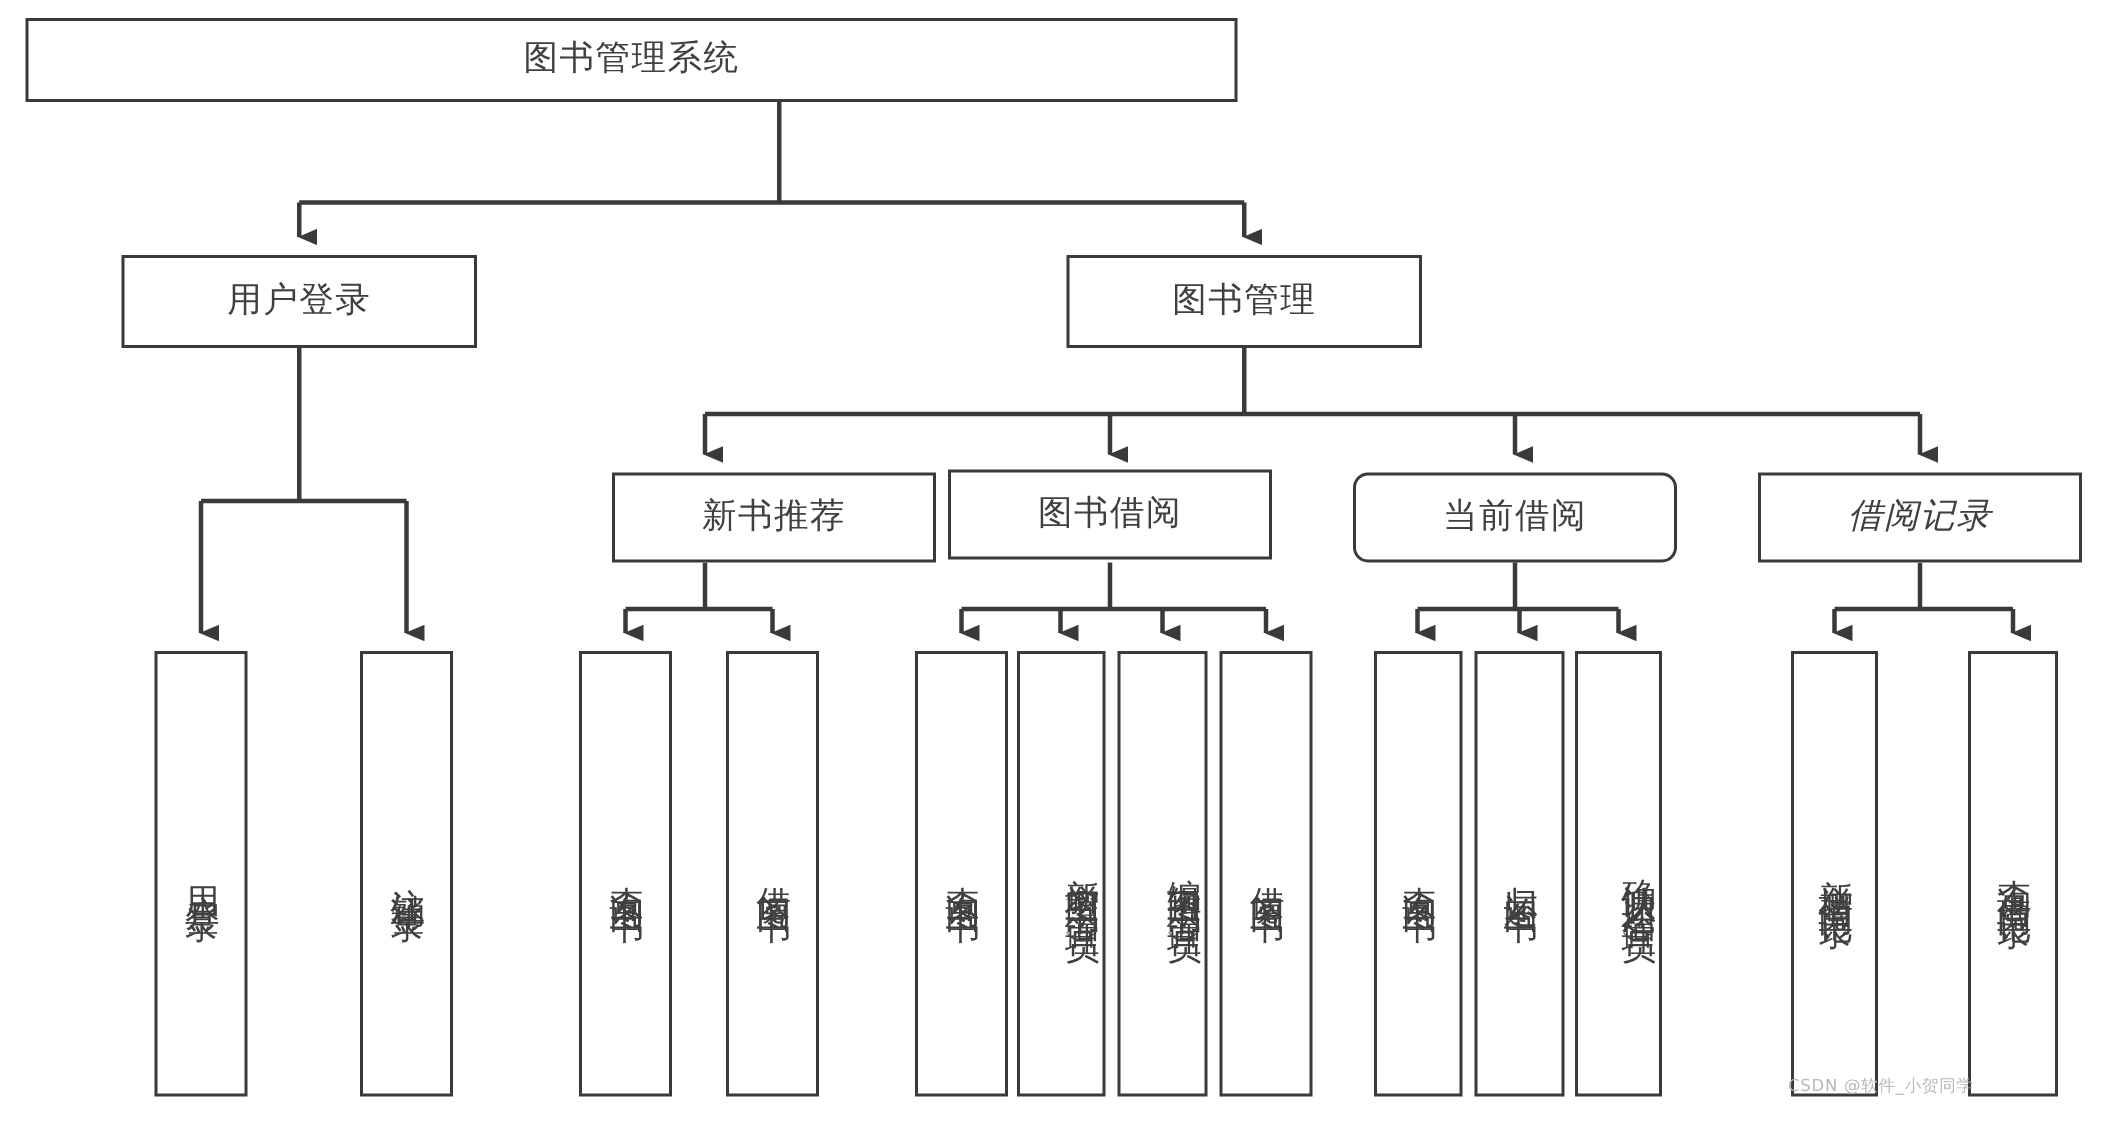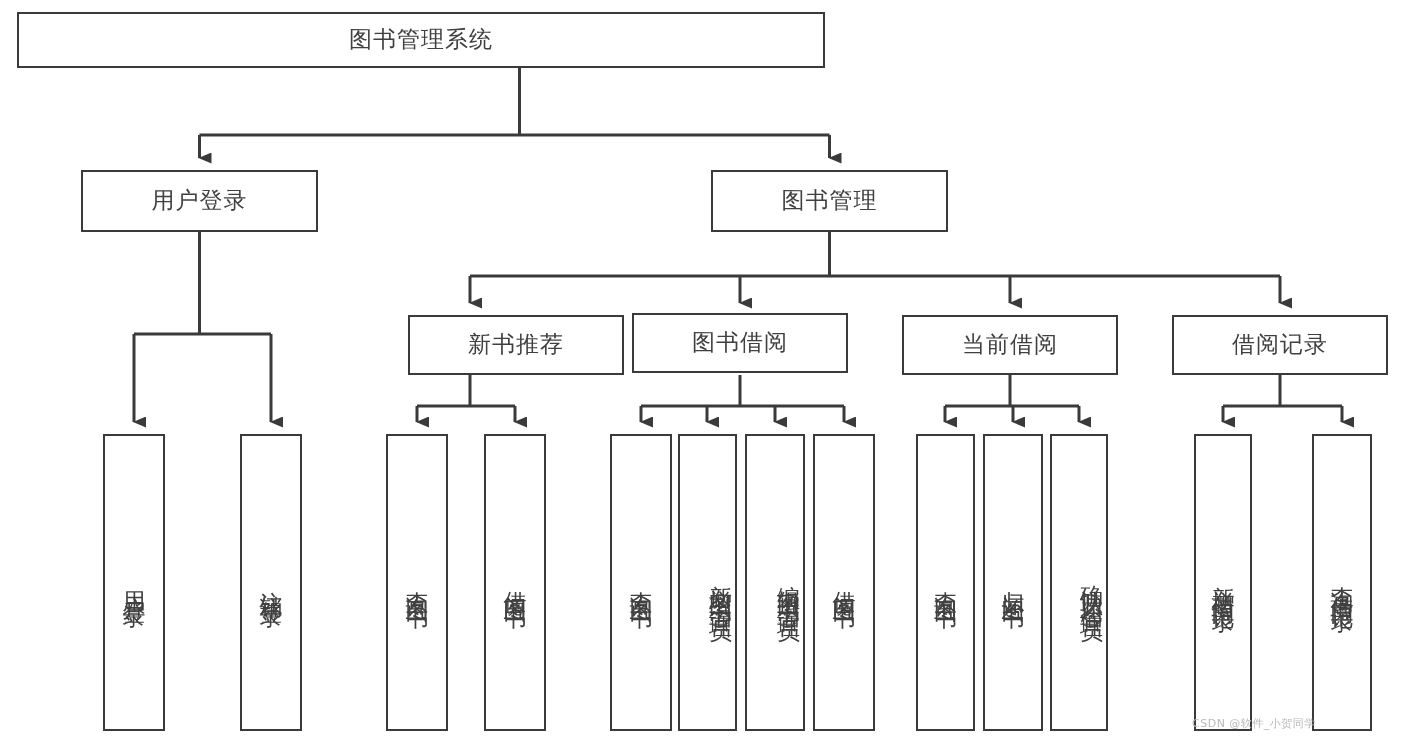--- a/index.html
+++ b/index.html
@@ -121,22 +121,22 @@
     </g>
   </svg>
 
   <div class="node h" style="left:17px; top:12px; width:808px; height:56px;">图书管理系统</div>
 
   <div class="node h" style="left:81px; top:170px; width:237px; height:62px;">用户登录</div>
   <div class="node h" style="left:711px; top:170px; width:237px; height:62px;">图书管理</div>
 
   <div class="node h" style="left:362px; top:315px; width:216px; height:60px;margin-left:46px;">新书推荐</div>
   <div class="node h" style="left:632px; top:313px; width:216px; height:60px;">图书借阅</div>
-  <div class="node h" style="left:902px; top:315px; width:216px; height:60px;">当前借阅</div>
-  <div class="node h" style="left:1172px; top:315px; width:216px; height:60px;">借阅记录</div>
+  <div class="node h" style="left:902px; top:315px; width:216px; height:60px;border-radius:10px;">当前借阅</div>
+  <div class="node h" style="left:1172px; top:315px; width:216px; height:60px;font-style:italic;">借阅记录</div>
 
   <div class="node v centered" style="left:103px; top:434px; width:62px; height:297px;">用户登录</div>
   <div class="node v centered" style="left:240px; top:434px; width:62px; height:297px;">注销登录</div>
 
   <div class="node v centered" style="left:386px; top:434px; width:62px; height:297px;">查询图书</div>
   <div class="node v centered" style="left:484px; top:434px; width:62px; height:297px;">借阅图书</div>
 
   <div class="node v centered" style="left:610px; top:434px; width:62px; height:297px;">查询图书</div>
   <div class="node v" style="left:678px; top:434px; width:59px; height:297px;">新增图书（管理员）</div>
   <div class="node v" style="left:745px; top:434px; width:60px; height:297px;">编辑图书（管理员）</div>

